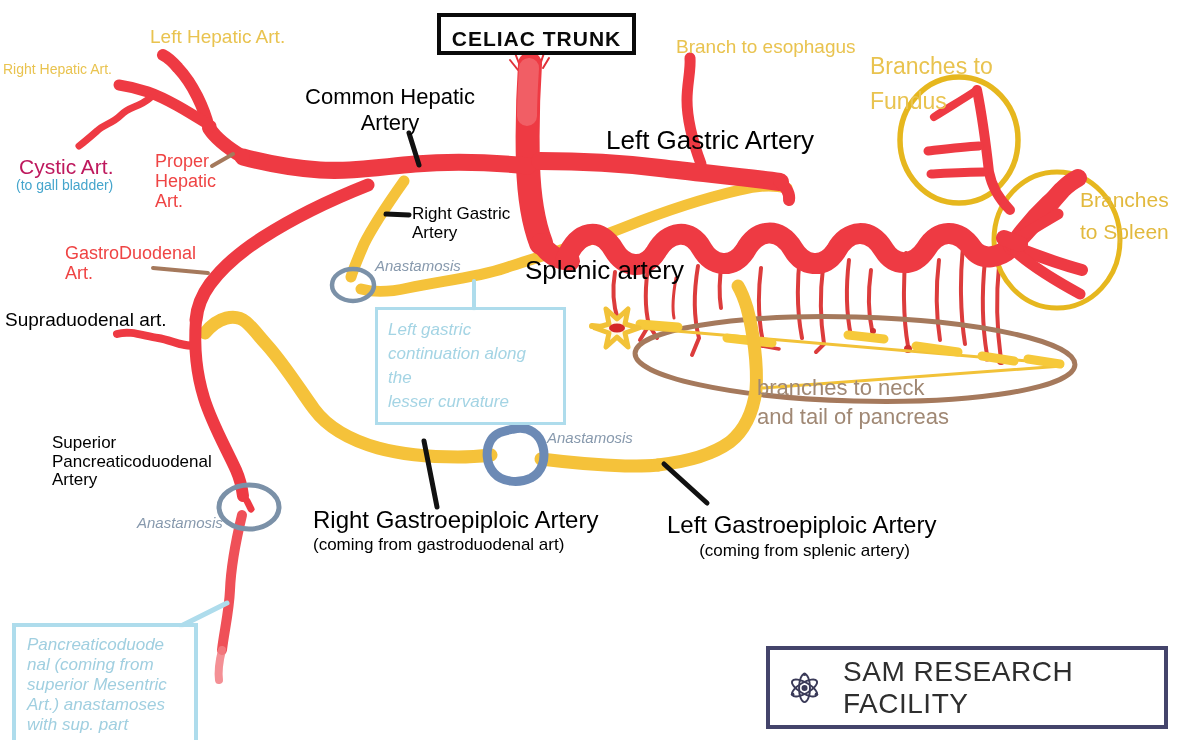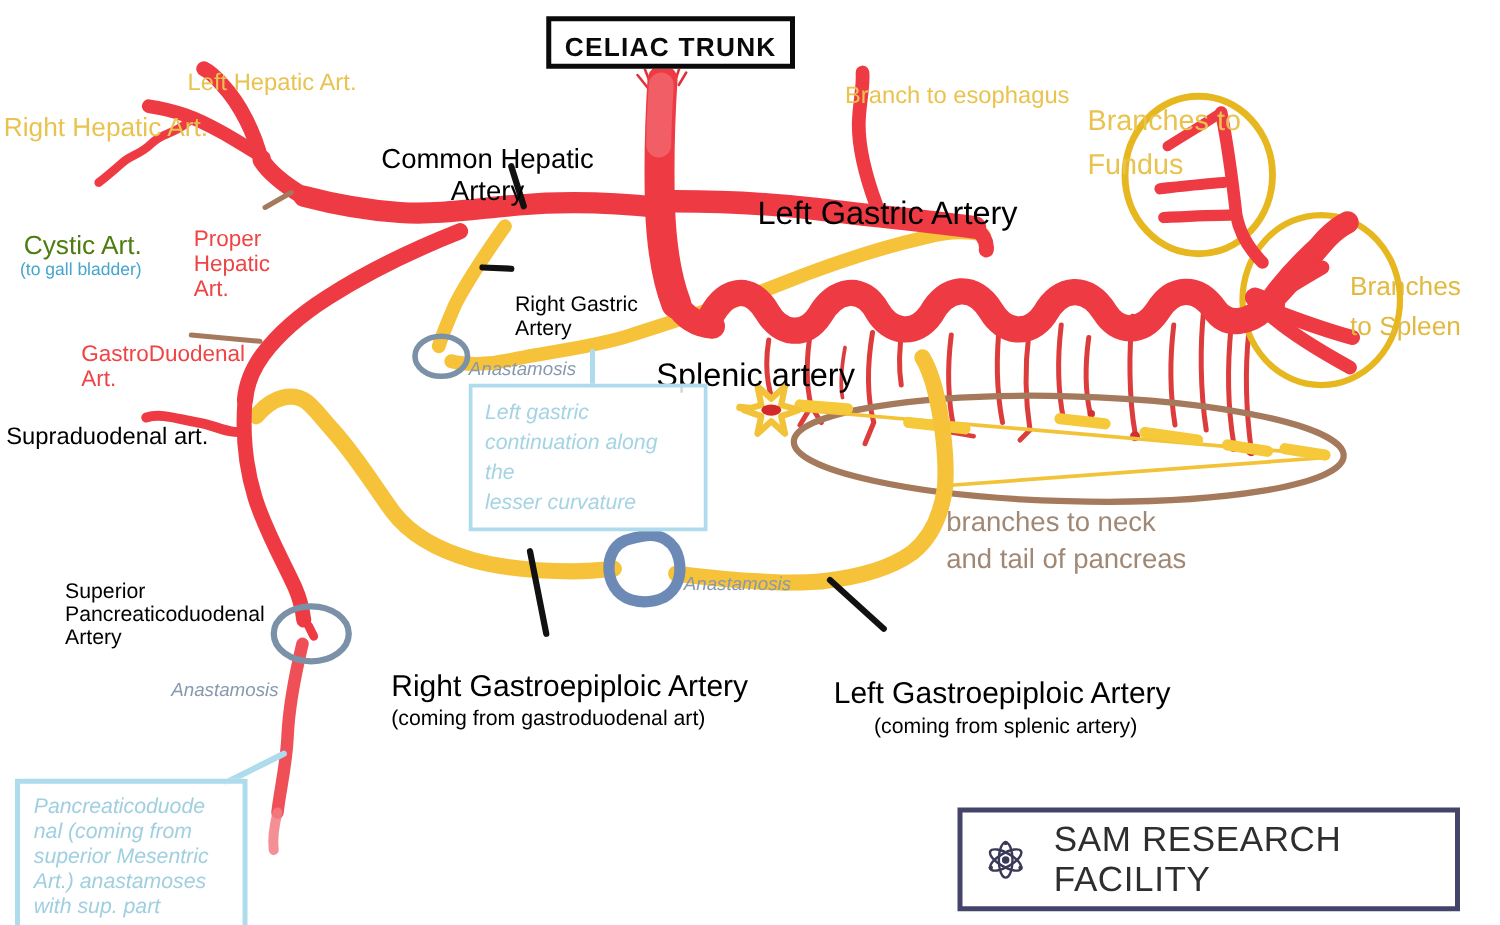--- a/index.html
+++ b/index.html
@@ -1,24 +1,24 @@
 <!DOCTYPE html>
 <html><head>
 <meta charset="utf-8">
 <style>
   html,body{margin:0;padding:0;background:#fff;}
   #canvas{position:relative;width:1200px;height:740px;background:#ffffff;overflow:hidden;
           font-family:"Liberation Sans",sans-serif;}
   #vessels{position:absolute;left:0;top:0;width:1200px;height:740px;}
-  .lbl{position:absolute;white-space:pre-line;line-height:1.18;margin-top:30px;}
+  .lbl{position:absolute;white-space:pre-line;line-height:1.18;}
   .c-black{color:#000000}
   .c-gold{color:#e9c34f}
   .c-gold2{color:#e2b93e}
   .c-brown{color:#ef4444}
-  .c-blue{color:#4d7c0f}
+  .c-blue{color:#be185d}
   .c-cyan{color:#45a5cc}
   .c-grayblue{color:#8799ad;font-style:italic}
   .c-tan{color:#a08874}
   .title-box{position:absolute;left:437px;top:13px;width:191px;height:34px;border:4px solid #0a0a0a;
              background:#fff;display:flex;align-items:flex-end;justify-content:center;
              font-weight:bold;font-size:21px;letter-spacing:1px;color:#0a0a0a;}
   .callout{position:absolute;border:3px solid #aedcec;background:rgba(255,255,255,.85);
            font-style:italic;color:#a4d4e4;}
   #callout1{left:375px;top:307px;width:165px;padding:8px 10px;font-size:17px;line-height:24px;}
   #callout2{left:12px;top:623px;width:156px;padding:8px 11px;font-size:17px;line-height:20px;
@@ -159,21 +159,21 @@
     <path d="M474,281 L474,309" stroke="#aedcec" stroke-width="4"></path>
     <path d="M181,626 L227,603" stroke="#aedcec" stroke-width="5"></path>
   </g>
 </svg>
 
 <div class="title-box">
   <span>CELIAC TRUNK</span>
 </div>
 
 <div class="lbl c-gold" style="left:150px;top:26px;font-size:19px">Left Hepatic Art.</div>
-<div class="lbl c-gold" style="left:3px;top:61px;font-size:21px">Right Hepatic Art.</div>
+<div class="lbl c-gold" style="left:3px;top:61px;font-size:14px">Right Hepatic Art.</div>
 <div class="lbl c-blue" style="left:19px;top:155px;font-size:21px">Cystic Art.</div>
 <div class="lbl c-cyan" style="left:16px;top:177px;font-size:14px">(to gall bladder)</div>
 <div class="lbl c-brown lh-tight" style="left:155px;top:152px;font-size:18px">Proper
 Hepatic
 Art.</div>
 <div class="lbl c-black" style="left:295px;top:84px;width:190px;font-size:22px;text-align:center">Common Hepatic
 Artery</div>
 <div class="lbl c-black" style="left:606px;top:125px;font-size:26px">Left Gastric Artery</div>
 <div class="lbl c-gold" style="left:676px;top:36px;font-size:19px">Branch to esophagus</div>
 <div class="lbl c-gold lh-open" style="left:870px;top:49px;font-size:23px">Branches to

